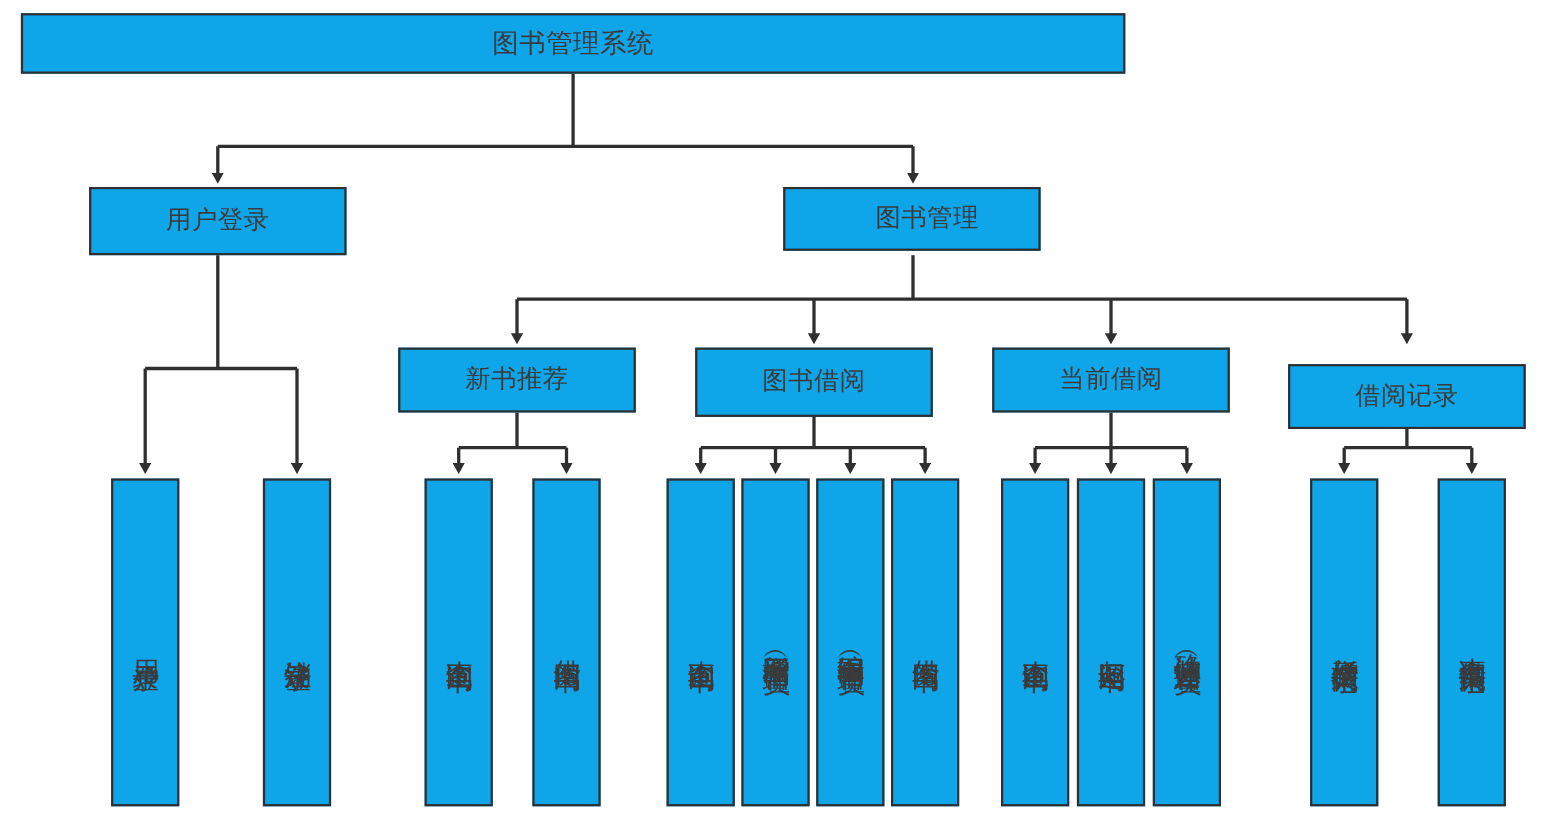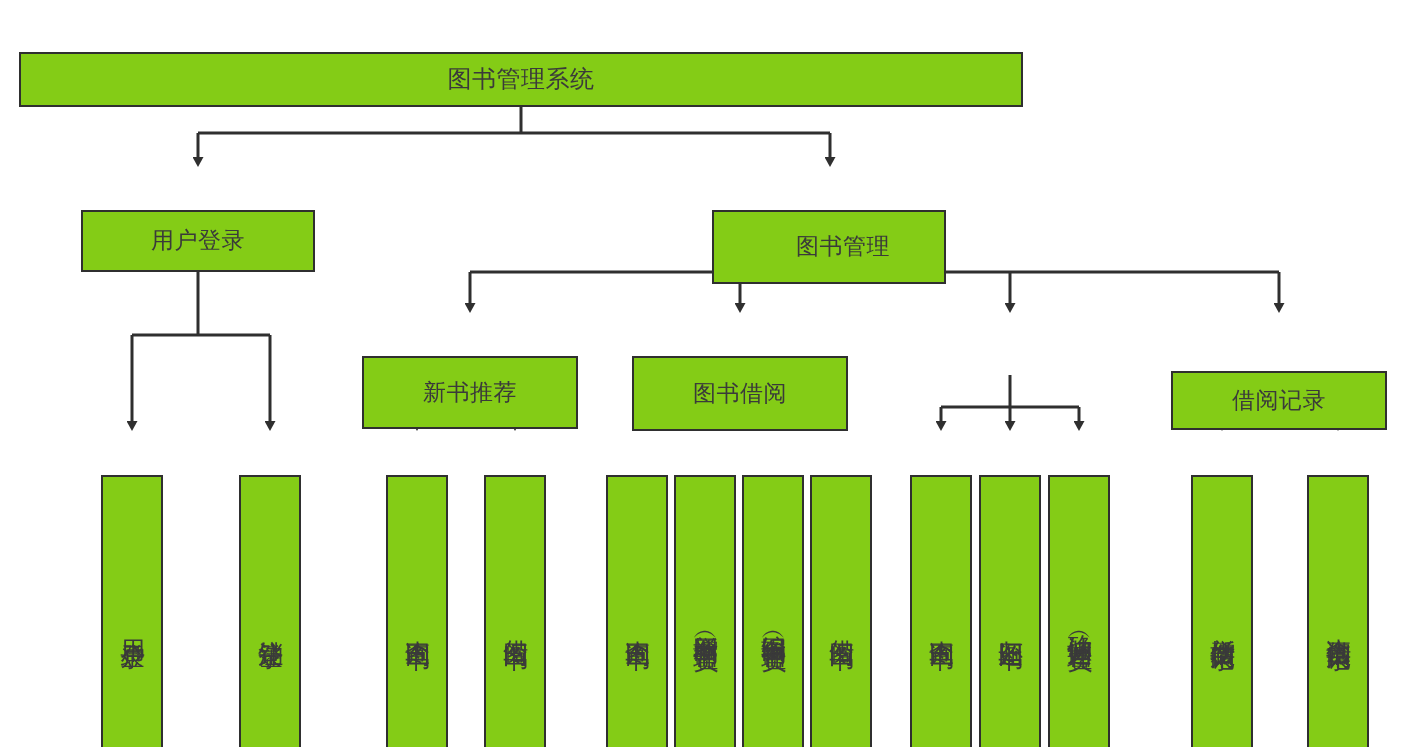--- a/index.html
+++ b/index.html
@@ -22,27 +22,26 @@
     position: absolute;
     left: 0;
     top: 0;
     width: 1405px;
     height: 747px;
     pointer-events: none;
   }
   .node {
     position: absolute;
     box-sizing: border-box;
-    background: #84cc16;
+    background: #0ea5e9;
     border: 2px solid #2f2f2f;
     display: flex;
     align-items: center;
     justify-content: center;
     color: #3a3a3a;
-    margin-top: 40px;
   }
   .node .lbl {
     display: block;
     text-align: center;
     line-height: 1.18;
     color: #3a3a3a;
   }
   .node.h-node .lbl {
     font-size: 23px;
     letter-spacing: 0.5px;
@@ -131,29 +130,32 @@
     </g>
   </svg>
 
   <div class="node root h-node" style="left:19px; top:12px; width:1004px; height:55px;">
     <span class="lbl">图书管理系统</span>
   </div>
 
   <div class="node h-node" style="left:81px; top:170px; width:234px; height:62px;">
     <span class="lbl">用户登录</span>
   </div>
-  <div class="node h-node" style="left:712px; top:170px; width:234px; height:74px;padding-left:28px;">
+  <div class="node h-node" style="left:712px; top:170px; width:234px; height:58px;padding-left:28px;">
     <span class="lbl">图书管理</span>
   </div>
 
-  <div class="node h-node" style="left:362px; top:316px; width:216px; height:73px;">
+  <div class="node h-node" style="left:362px; top:316px; width:216px; height:59px;">
     <span class="lbl">新书推荐</span>
   </div>
-  <div class="node h-node" style="left:632px; top:316px; width:216px; height:75px;">
+  <div class="node h-node" style="left:632px; top:316px; width:216px; height:63px;">
     <span class="lbl">图书借阅</span>
+  </div>
+  <div class="node h-node" style="left:902px; top:316px; width:216px; height:59px;">
+    <span class="lbl">当前借阅</span>
   </div>
   <div class="node h-node" style="left:1171px; top:331px; width:216px; height:59px;">
     <span class="lbl">借阅记录</span>
   </div>
 
   <div class="node leaf" style="left:101px; top:435px; width:62px; height:298px;">
     <span class="lbl">用户登录</span>
   </div>
   <div class="node leaf" style="left:239px; top:435px; width:62px; height:298px;">
     <span class="lbl">注销登录</span>

